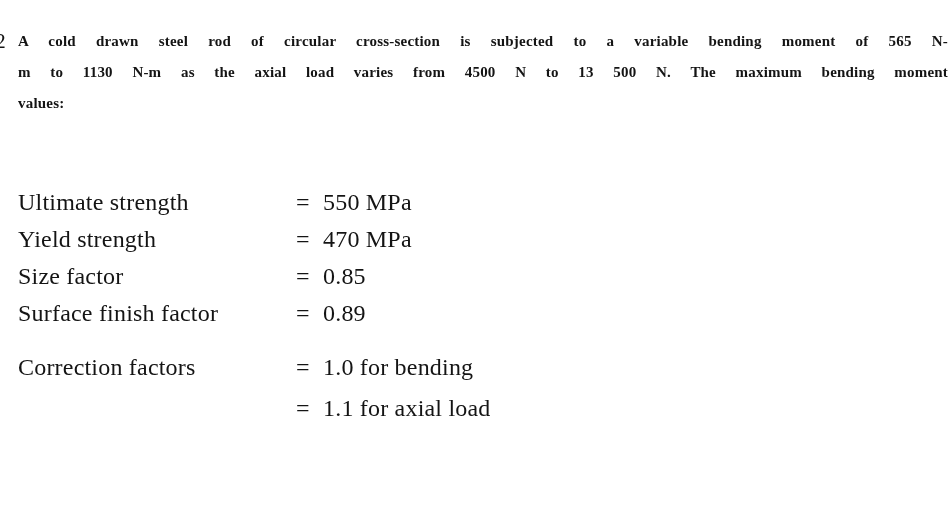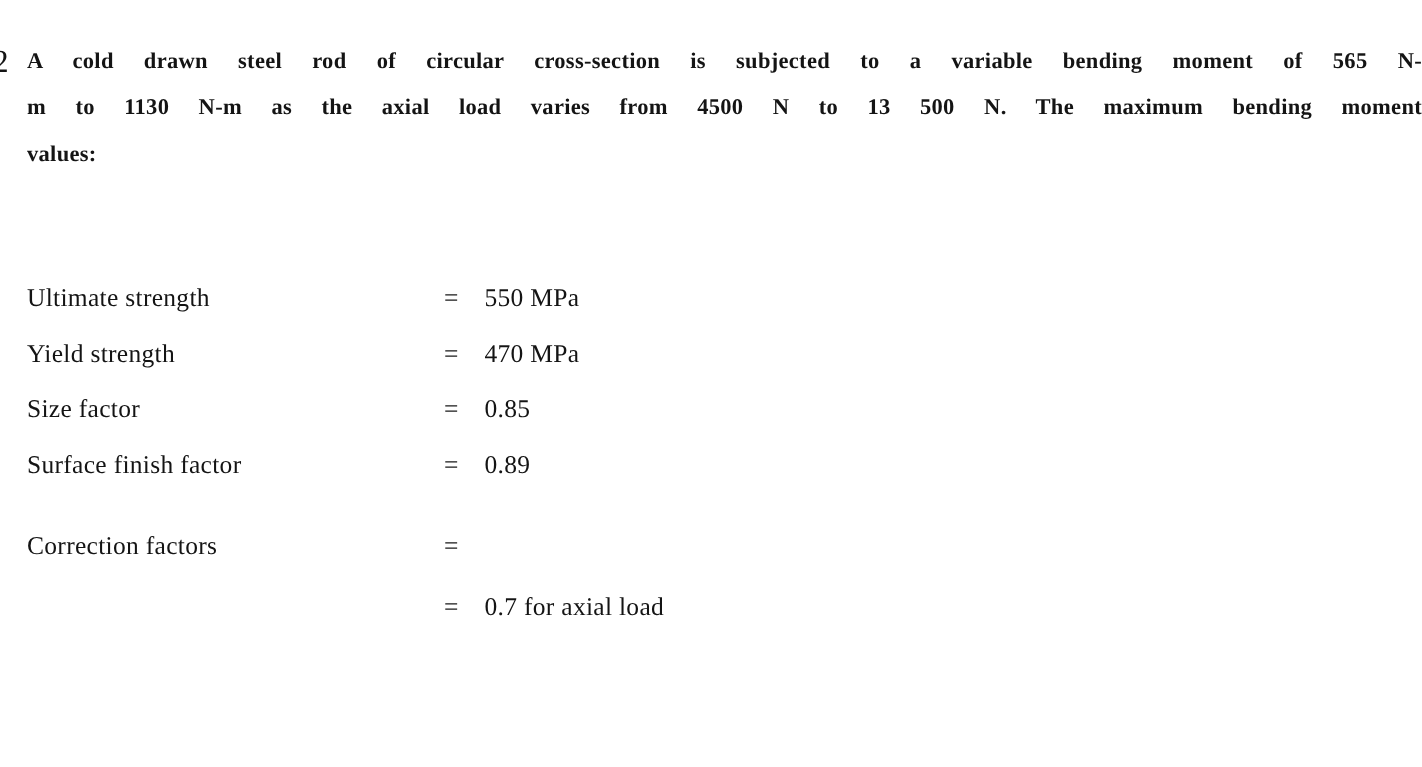--- a/index.html
+++ b/index.html
@@ -49,21 +49,21 @@
   }
   .para-line.last {
     text-align: center;
     text-align-last: left;
   }
   .values-table {
     position: absolute;
     top: 181px;
     left: 0;
     width: 912px;
-    font-size: 17px;
+    font-size: 24px;
     letter-spacing: 0.2px;
   }
   .value-row {
     position: relative;
     height: 37px;
   }
   .value-row .row-label {
     position: absolute;
     left: 18px;
     top: 8px;
@@ -119,23 +119,24 @@
 
     <div class="value-row row-3">
       <span class="row-label">Surface finish factor</span>
       <span class="row-equals">=</span>
       <span class="row-value">0.89</span>
     </div>
 
     <div class="value-row row-4">
       <span class="row-label">Correction factors</span>
       <span class="row-equals">=</span>
+      <span class="row-value">1.0 for bending</span>
     </div>
 
     <div class="value-row row-5">
       <span class="row-label"></span>
       <span class="row-equals">=</span>
-      <span class="row-value">0.7 for axial load</span>
+      <span class="row-value">1.1 for axial load</span>
     </div>
 
   </div>
 
 </div>
 
 </body></html>

